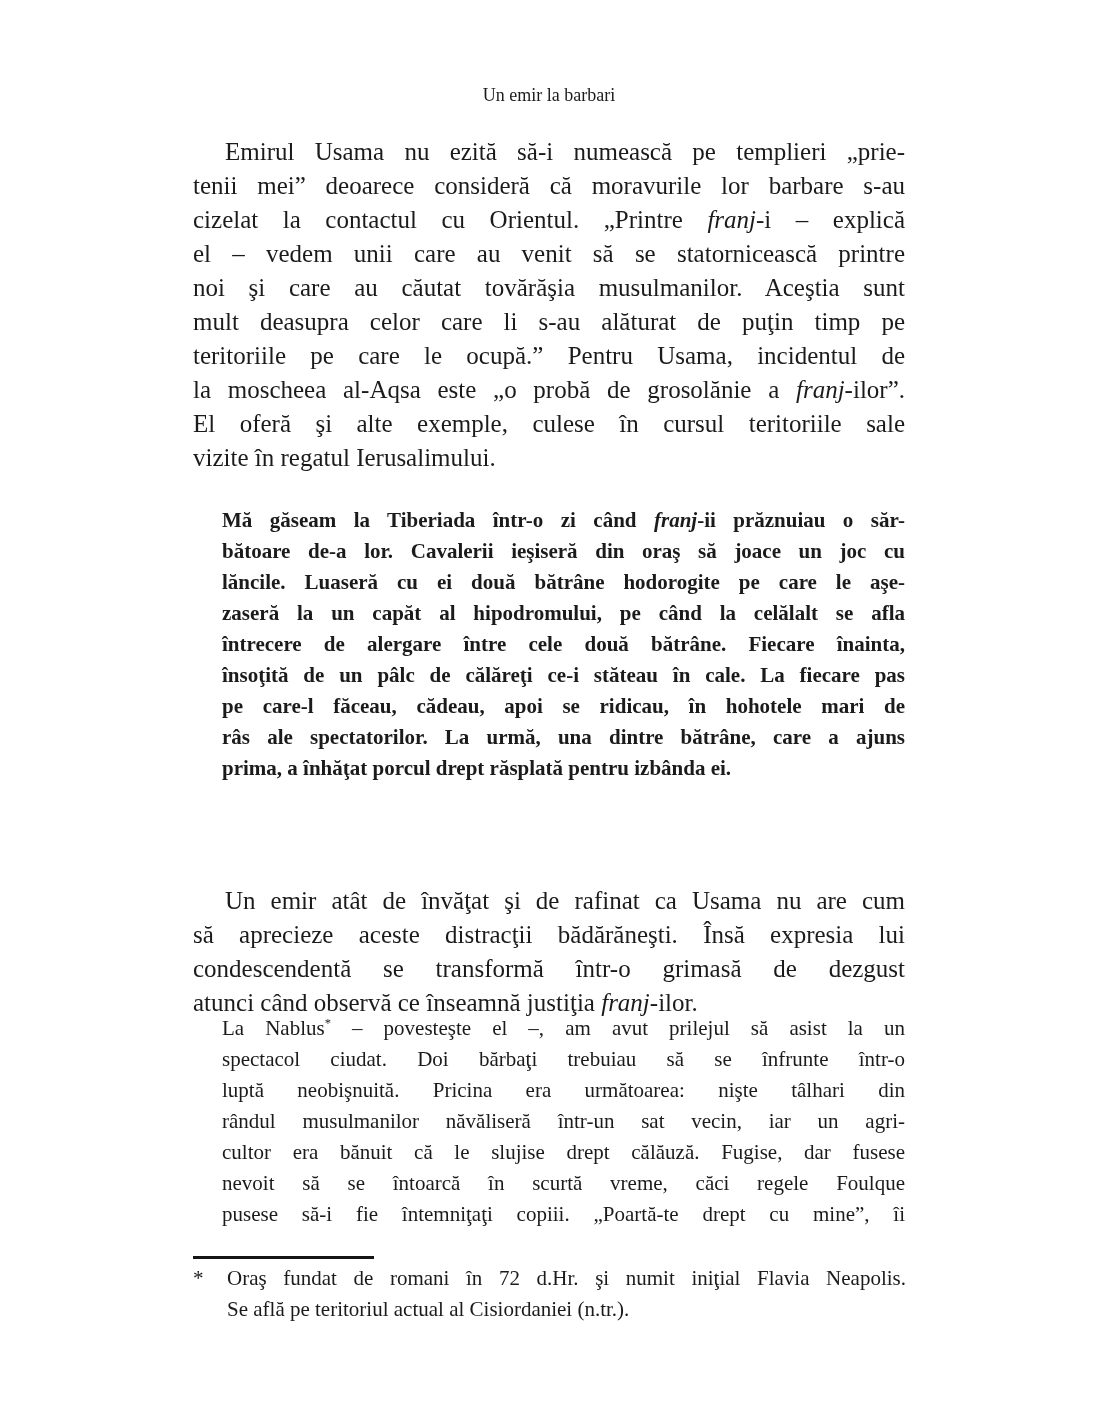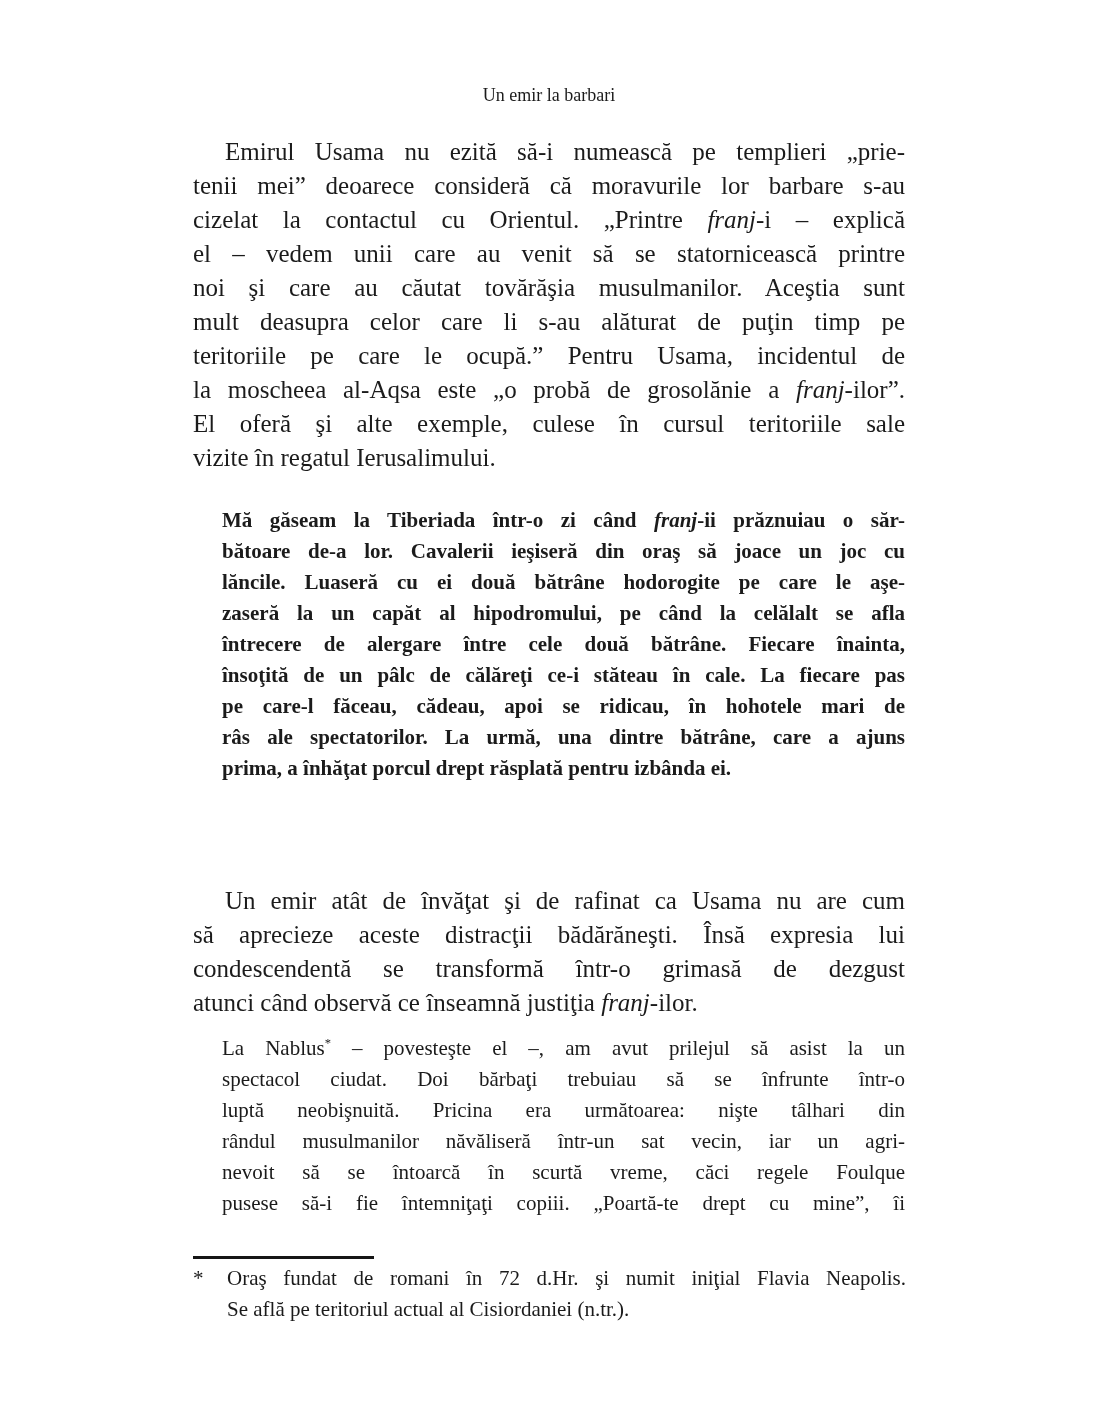--- a/index.html
+++ b/index.html
@@ -40,21 +40,21 @@
   .para1 { top: 135px; }
   .para2 { top: 848px; margin-top: 36px; }
   .bquote {
     position: absolute;
     left: 222px;
     width: 683px;
     font-size: 21px;
     line-height: 31px;
   }
   .quote1 { top: 505px; font-weight: bold; }
-  .quote2 { top: 1013px; margin-top: 20px; }
+  .quote2 { top: 1013px; }
   .tline {
     text-align: justify;
     text-align-last: justify;
     white-space: normal;
   }
   .tline.final { text-align-last: left; }
   .tline.indent { text-indent: 32px; }
   .tline em { font-style: italic; }
   .tline sup {
     font-size: 60%;
@@ -123,20 +123,21 @@
       <div class="tline">să aprecieze aceste distracţii bădărăneşti. Însă expresia lui</div>
       <div class="tline">condescendentă se transformă într-o grimasă de dezgust</div>
       <div class="tline final">atunci când observă ce înseamnă justiţia <em>franj</em>-ilor.</div>
     </div>
 
   <div class="bquote quote2">
       <div class="tline">La Nablus<sup>*</sup> – povesteşte el –, am avut prilejul să asist la un</div>
       <div class="tline">spectacol ciudat. Doi bărbaţi trebuiau să se înfrunte într-o</div>
       <div class="tline">luptă neobişnuită. Pricina era următoarea: nişte tâlhari din</div>
       <div class="tline">rândul musulmanilor năvăliseră într-un sat vecin, iar un agri-</div>
+      <div class="tline">cultor era bănuit că le slujise drept călăuză. Fugise, dar fusese</div>
       <div class="tline">nevoit să se întoarcă în scurtă vreme, căci regele Foulque</div>
       <div class="tline">pusese să-i fie întemniţaţi copiii. „Poartă-te drept cu mine”, îi</div>
     </div>
 
   <div class="fn-rule"></div>
 
   <div class="footnote">
     <span class="fn-marker">*</span>
     <div class="fn-lines">
         <div class="tline">Oraş fundat de romani în 72 d.Hr. şi numit iniţial Flavia Neapolis.</div>

